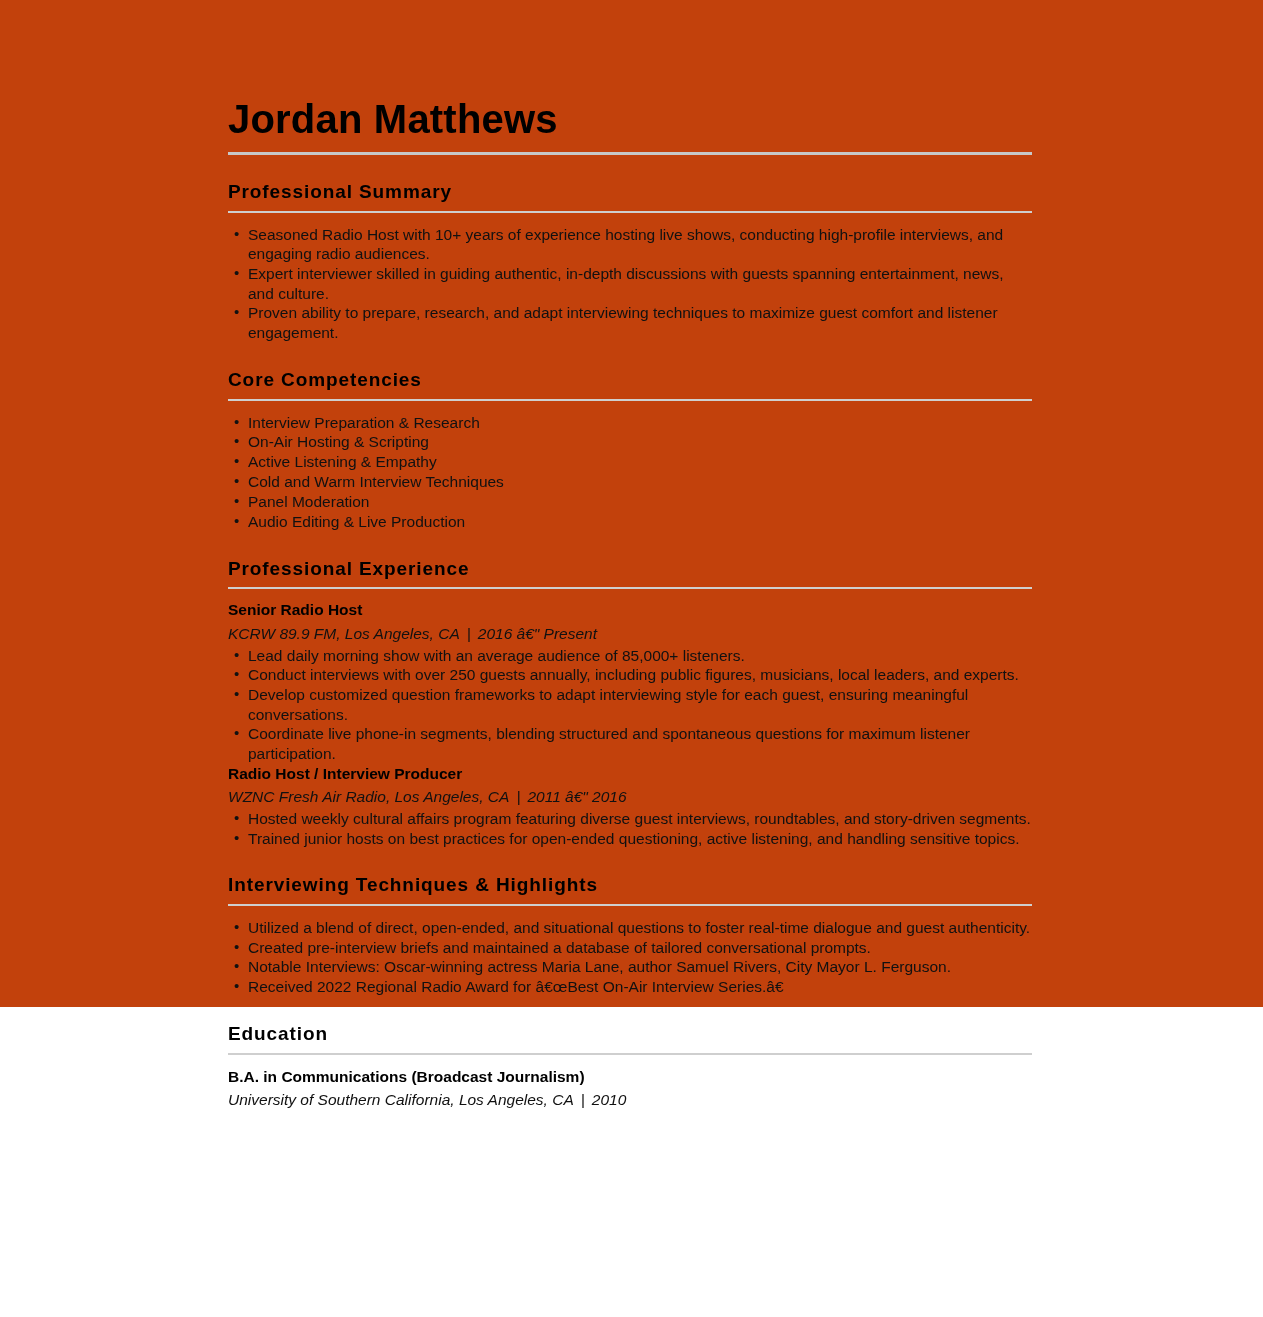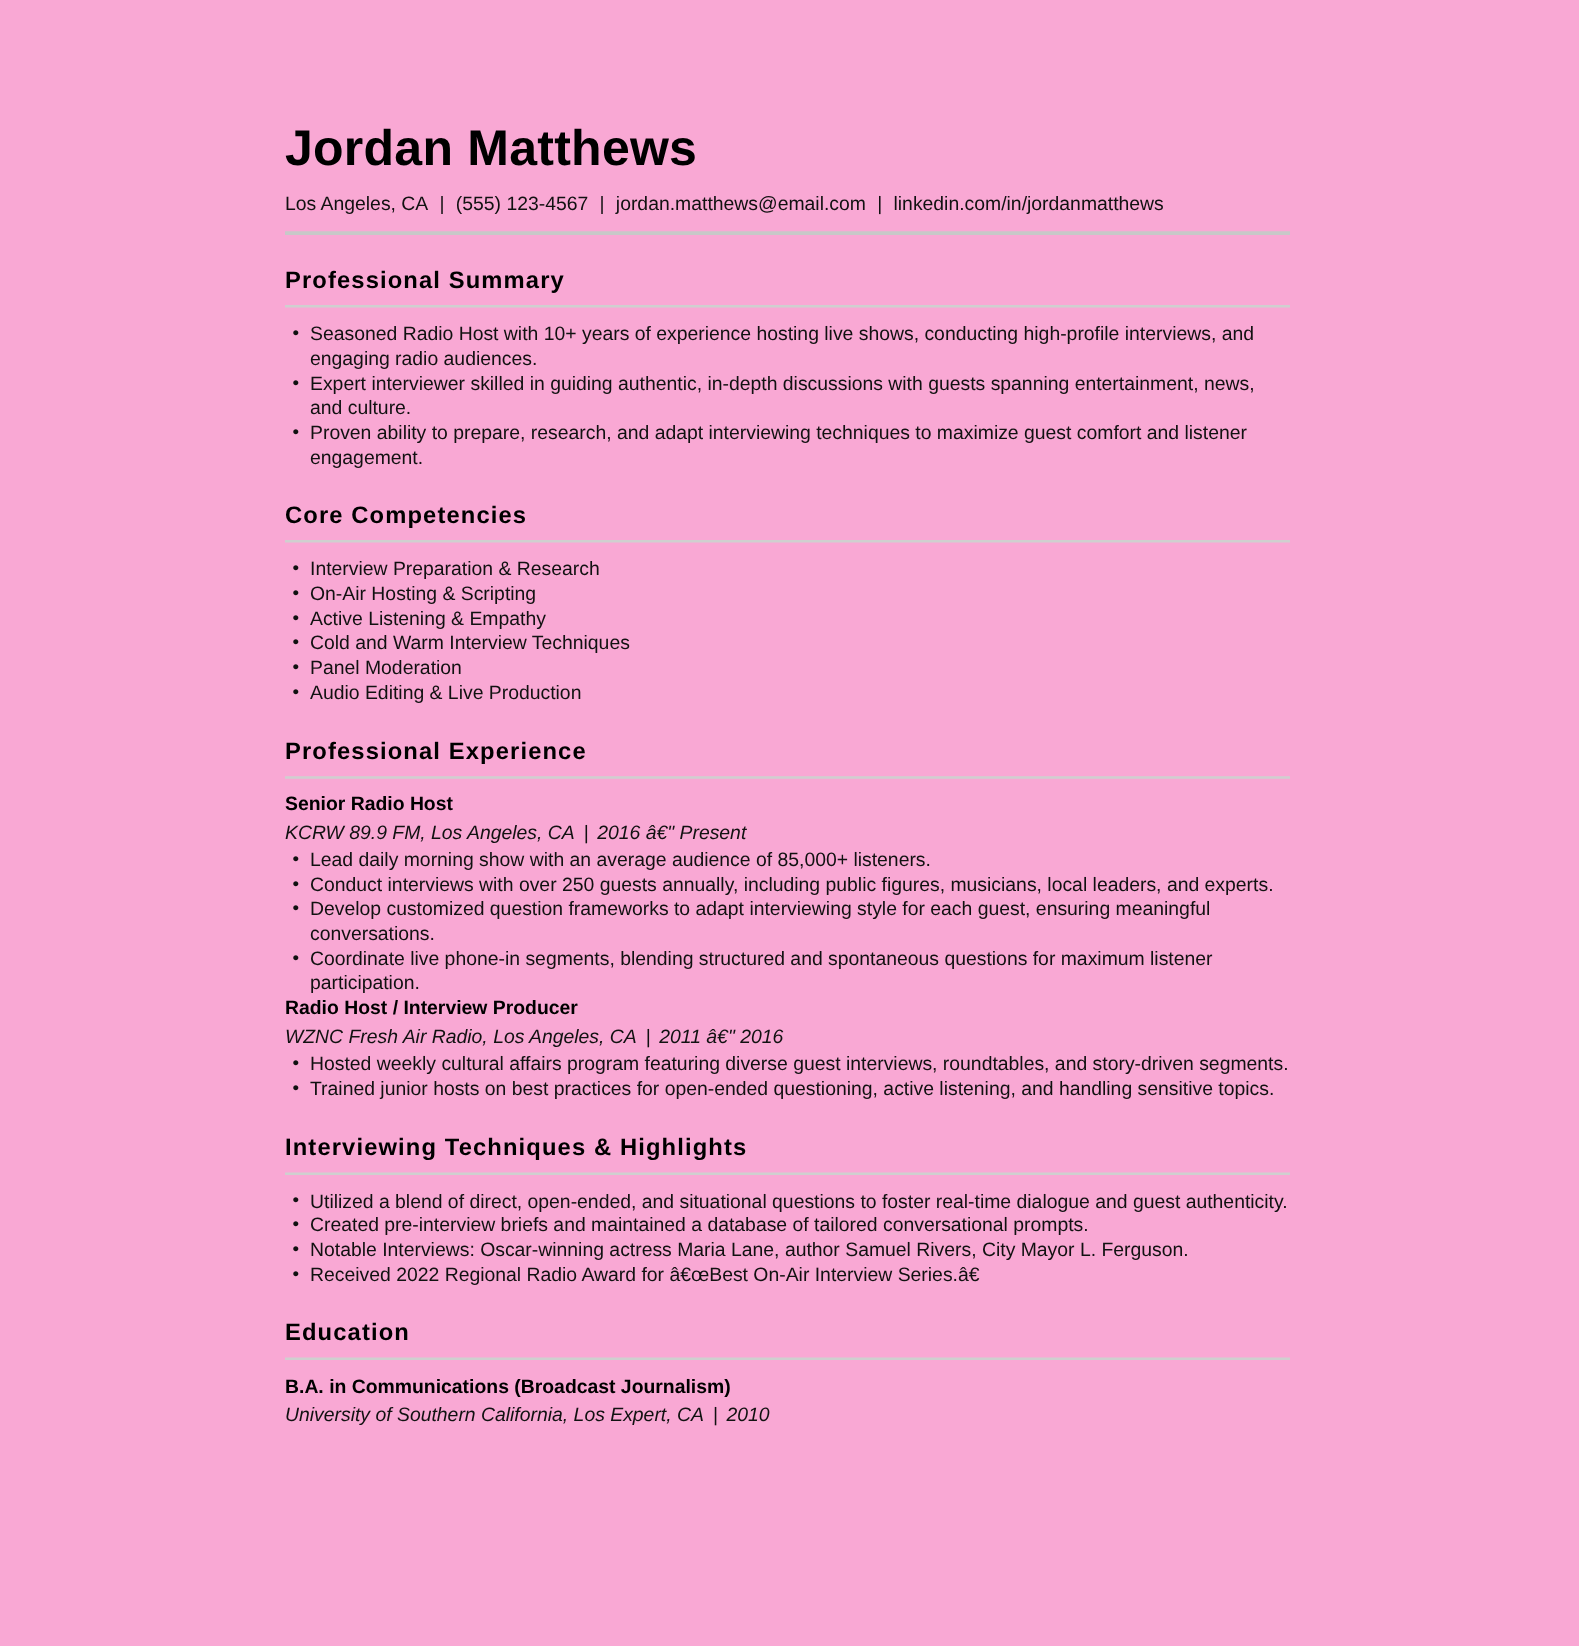--- a/index.html
+++ b/index.html
@@ -11,22 +11,22 @@
   body {
     width: 1263px;
     height: 1317px;
     font-family: "Liberation Sans", sans-serif;
     color: #000000;
     -webkit-font-smoothing: none;
   }
   .page {
     position: relative;
     width: 1263px;
-    height: 1317px;
-    background: #f9a8d4;
+    height: 1007px;
+    background: #c2410c;
     box-sizing: border-box;
   }
   .sheet {
     position: absolute;
     left: 228px;
     top: 0;
     width: 804px;
   }
 
   
@@ -160,23 +160,20 @@
   .exp-body { margin-top: 11px; }
 </style>
 </head>
 <body>
 
 <div class="page">
   <div class="sheet">
 
     <div>
       <h1 class="name">Jordan Matthews</h1>
-      <div class="contact-line">
-        <span>Los Angeles, CA</span><span class="contact-sep">|</span><span>(555) 123-4567</span><span class="contact-sep">|</span><span>jordan.matthews@email.com</span><span class="contact-sep">|</span><span>linkedin.com/in/jordanmatthews</span>
-      </div>
       <div class="header-rule"></div>
     </div>
 
     <div class="section">
       <h2 class="section-title">Professional Summary</h2>
       <div class="section-rule"></div>
       <div class="section-body">
         <ul class="bullets">
           <li>Seasoned Radio Host with 10+ years of experience hosting live shows, conducting high-profile interviews, and engaging radio audiences.</li>
           <li>Expert interviewer skilled in guiding authentic, in-depth discussions with guests spanning entertainment, news, and culture.</li>
@@ -244,19 +241,19 @@
         </ul>
       </div>
     </div>
 
     <div class="section">
       <h2 class="section-title">Education</h2>
       <div class="section-rule"></div>
       <div class="section-body">
         <div class="edu-degree">B.A. in Communications (Broadcast Journalism)</div>
         <div class="edu-school">
-          <span>University of Southern California, Los Expert, CA</span><span class="meta-sep">|</span><span>2010</span>
+          <span>University of Southern California, Los Angeles, CA</span><span class="meta-sep">|</span><span>2010</span>
         </div>
       </div>
     </div>
 
   </div>
 </div>
 
 </body></html>

